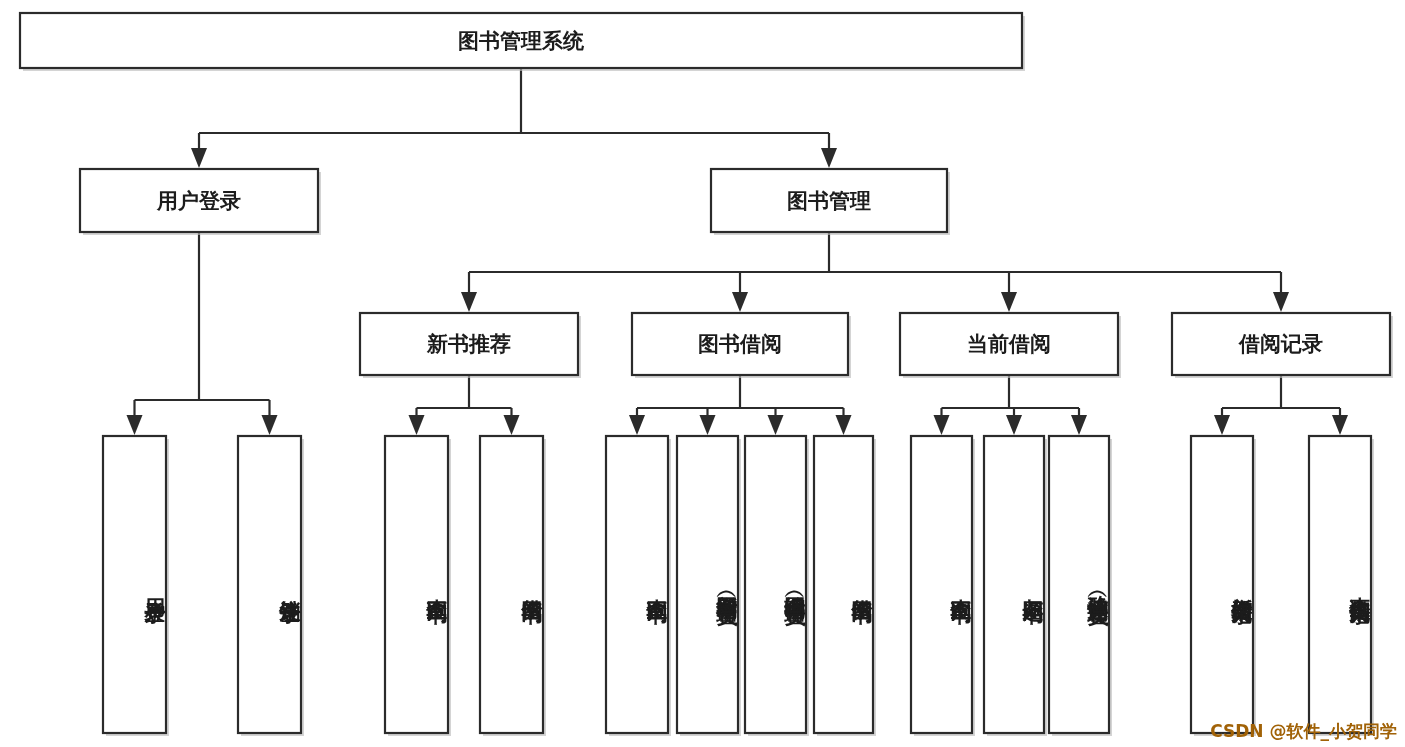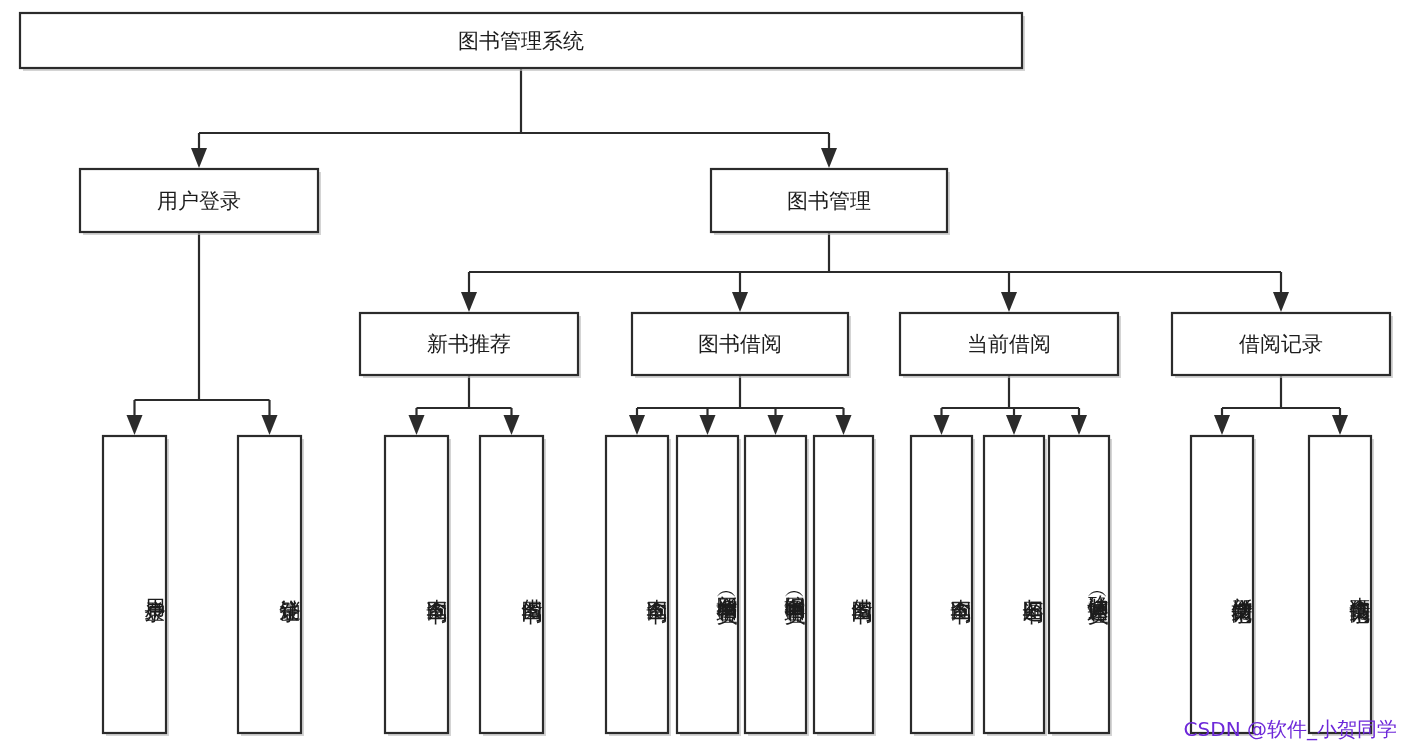--- a/index.html
+++ b/index.html
@@ -10,20 +10,21 @@
   }
   body {
     font-family: "DejaVu Sans", "Liberation Sans", sans-serif;
   }
   #diagram-root {
     position: relative;
     width: 1405px;
     height: 747px;
     background: #ffffff;
     overflow: hidden;
+    font-weight: bold;
   }
   svg.tree-canvas {
     position: absolute;
     left: 0;
     top: 0;
     width: 1405px;
     height: 747px;
     display: block;
   }
   .node-box {
@@ -66,22 +67,22 @@
     align-items: flex-start;
     justify-content: center;
     pointer-events: none;
     user-select: none;
   }
   .watermark {
     position: absolute;
     right: 8px;
     bottom: 4px;
     font-family: "DejaVu Sans", "Liberation Sans", sans-serif;
-    font-size: 20px;
-    color: #6d28d9;
+    font-size: 17px;
+    color: #a16207;
     white-space: nowrap;
     user-select: none;
   }
 </style>
 </head>
 <body>
 
 <div id="diagram-root">
 
   <svg class="tree-canvas" viewBox="0 0 1405 747">

